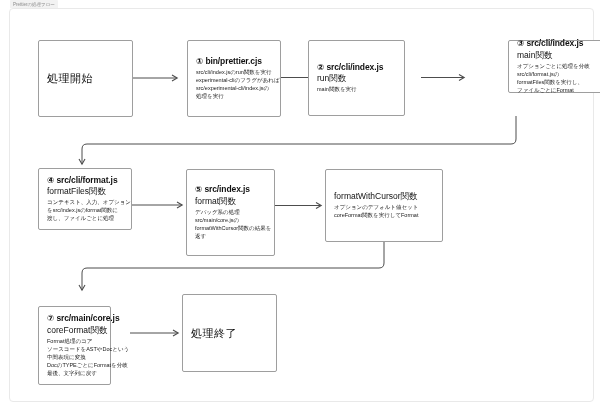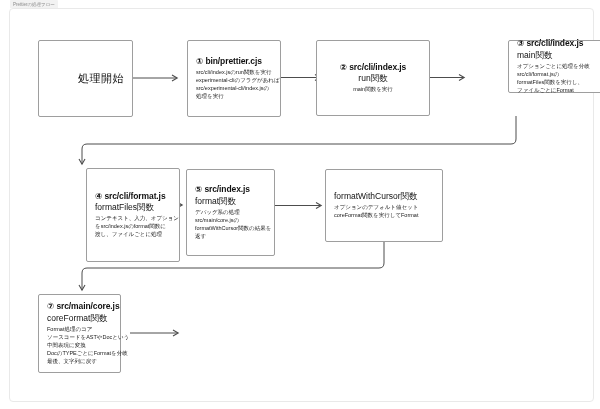--- a/index.html
+++ b/index.html
@@ -15,21 +15,21 @@
     position:absolute; left:10px; top:0px; height:8px;
     padding:1px 3px 0 3px; background:#f2f2f2; border-radius:1px 1px 0 0;
     font-size:4.5px; line-height:7px; color:#8a8a8a; white-space:nowrap;
   }
 
   .node {
     position:absolute; background:#fff; border:1px solid #9e9e9e; border-radius:2px;
     display:flex; flex-direction:column; justify-content:center;
     padding:4px 8px; overflow:visible;
   }
-  .terminal { align-items:flex-end; }
+  .terminal { align-items:flex-start; }
   .terminal .t-label { font-size:11px; font-weight:500; letter-spacing:.5px; }
 
   .step .title {
     font-size:8.5px; font-weight:bold; line-height:1.35; letter-spacing:-0.1px;
     white-space:nowrap;
   }
   .step .title .badge { font-weight:bold; }
   .step .func { font-size:8.5px; font-weight:normal; line-height:1.3; white-space:nowrap; }
   .step .body { margin-top:2px; font-size:5.5px; line-height:1.45; color:#1a1a1a; }
   .step .body div { white-space:nowrap; }
@@ -71,40 +71,40 @@
     <div class="title"><span class="badge">①</span> <span>bin/prettier.cjs</span></div>
     <div class="func"></div>
     <div class="body">
         <div>src/cli/index.jsのrun関数を実行</div>
         <div>experimental-cliのフラグがあれば</div>
         <div>src/experimental-cli/index.jsの</div>
         <div>処理を実行</div>
       </div>
   </div>
 
-  <div class="node step" style="left:316px; top:40px; width:114px; height:76px;align-items:center;">
+  <div class="node step" style="left:308px; top:40px; width:97px; height:76px;">
     <div class="title"><span class="badge">②</span> <span>src/cli/index.js</span></div>
     <div class="func">run関数</div>
     <div class="body">
         <div>main関数を実行</div>
       </div>
   </div>
 
   <div class="node step" style="left:468px; top:40px; width:96px; height:53px;margin-left:40px;">
     <div class="title"><span class="badge">③</span> <span>src/cli/index.js</span></div>
     <div class="func">main関数</div>
     <div class="body">
         <div>オプションごとに処理を分岐</div>
         <div>src/cli/format.jsの</div>
         <div>formatFiles関数を実行し、</div>
         <div>ファイルごとにFormat</div>
       </div>
   </div>
 
-  <div class="node step" style="left:38px; top:168px; width:94px; height:94px;margin-left:48px;">
+  <div class="node step" style="left:38px; top:168px; width:94px; height:62px;">
     <div class="title"><span class="badge">④</span> <span>src/cli/format.js</span></div>
     <div class="func">formatFiles関数</div>
     <div class="body">
         <div>コンテキスト、入力、オプション</div>
         <div>をsrc/index.jsのformat関数に</div>
         <div>渡し、ファイルごとに処理</div>
       </div>
   </div>
 
   <div class="node step" style="left:186px; top:169px; width:89px; height:87px;">
@@ -119,26 +119,29 @@
   </div>
 
   <div class="node step" style="left:325px; top:169px; width:118px; height:73px;">
     <div class="func">formatWithCursor関数</div>
     <div class="body">
         <div>オプションのデフォルト値セット</div>
         <div>coreFormat関数を実行してFormat</div>
       </div>
   </div>
 
-  <div class="node step" style="left:38px; top:294px; width:83px; height:79px;">
+  <div class="node step" style="left:38px; top:306px; width:73px; height:79px;">
     <div class="title"><span class="badge">⑦</span> <span>src/main/core.js</span></div>
     <div class="func">coreFormat関数</div>
     <div class="body">
         <div>Format処理のコア</div>
         <div>ソースコードをASTやDocという</div>
         <div>中間表現に変換</div>
         <div>DocのTYPEごとにFormatを分岐</div>
         <div>最後、文字列に戻す</div>
       </div>
   </div>
 
+  <div class="node terminal" style="left:182px; top:294px; width:95px; height:78px;">
+    <div class="t-label">処理終了</div>
+  </div>
 
 </div>
 
 </body></html>

